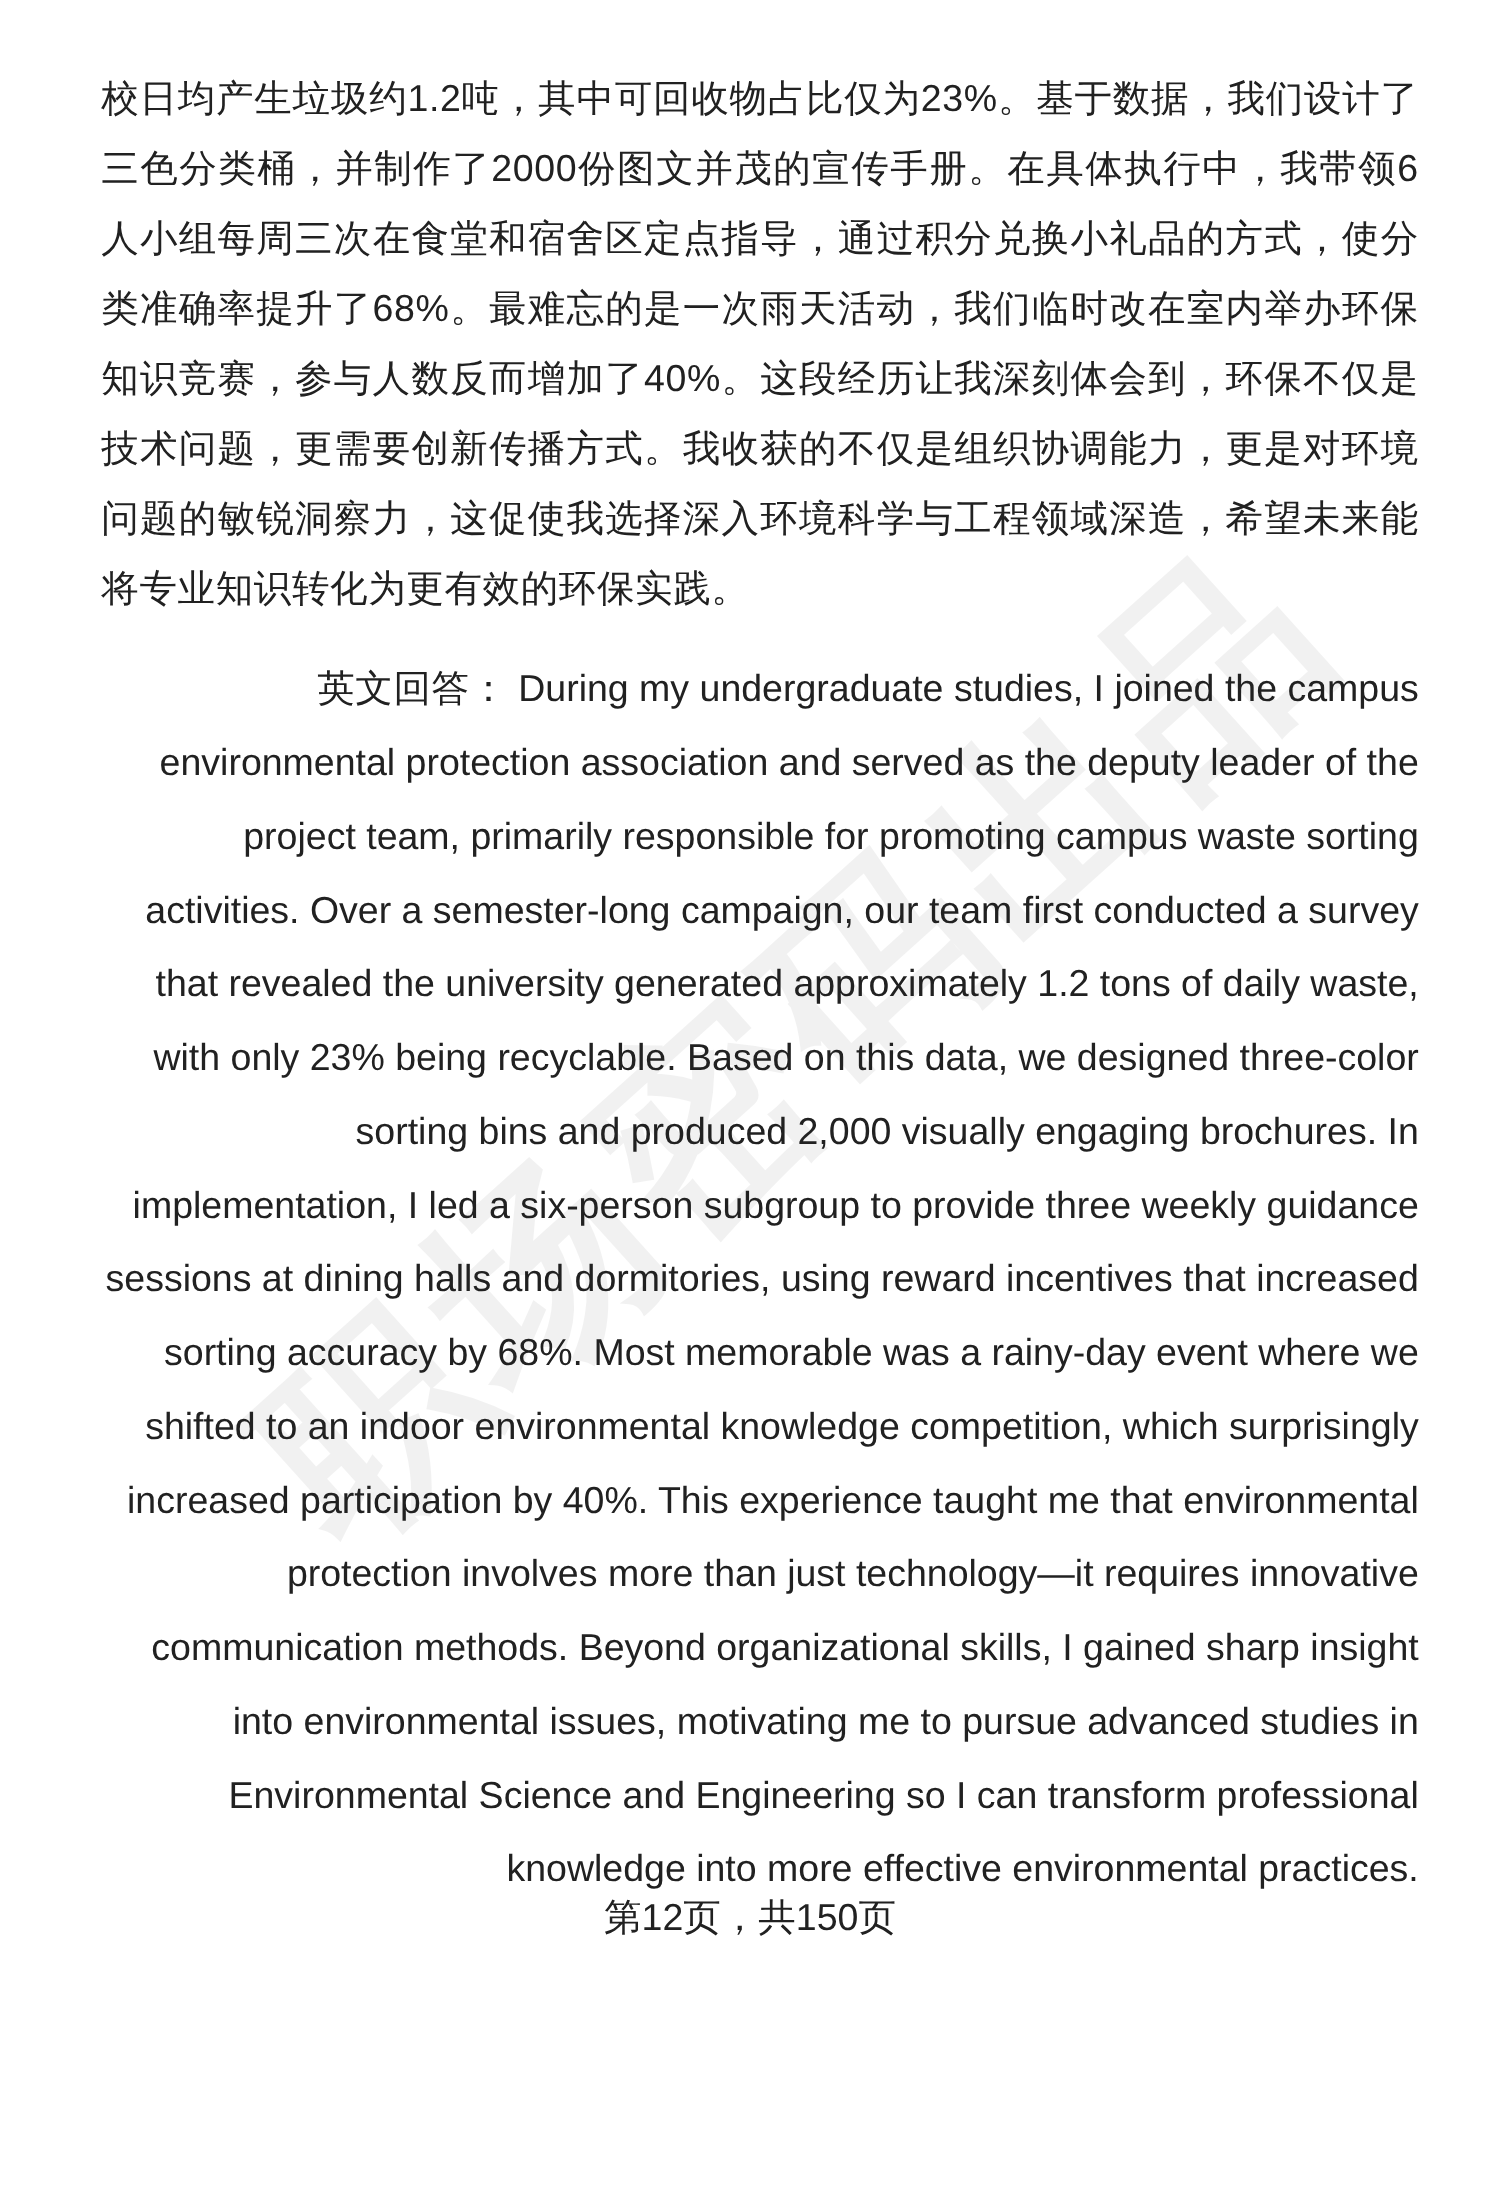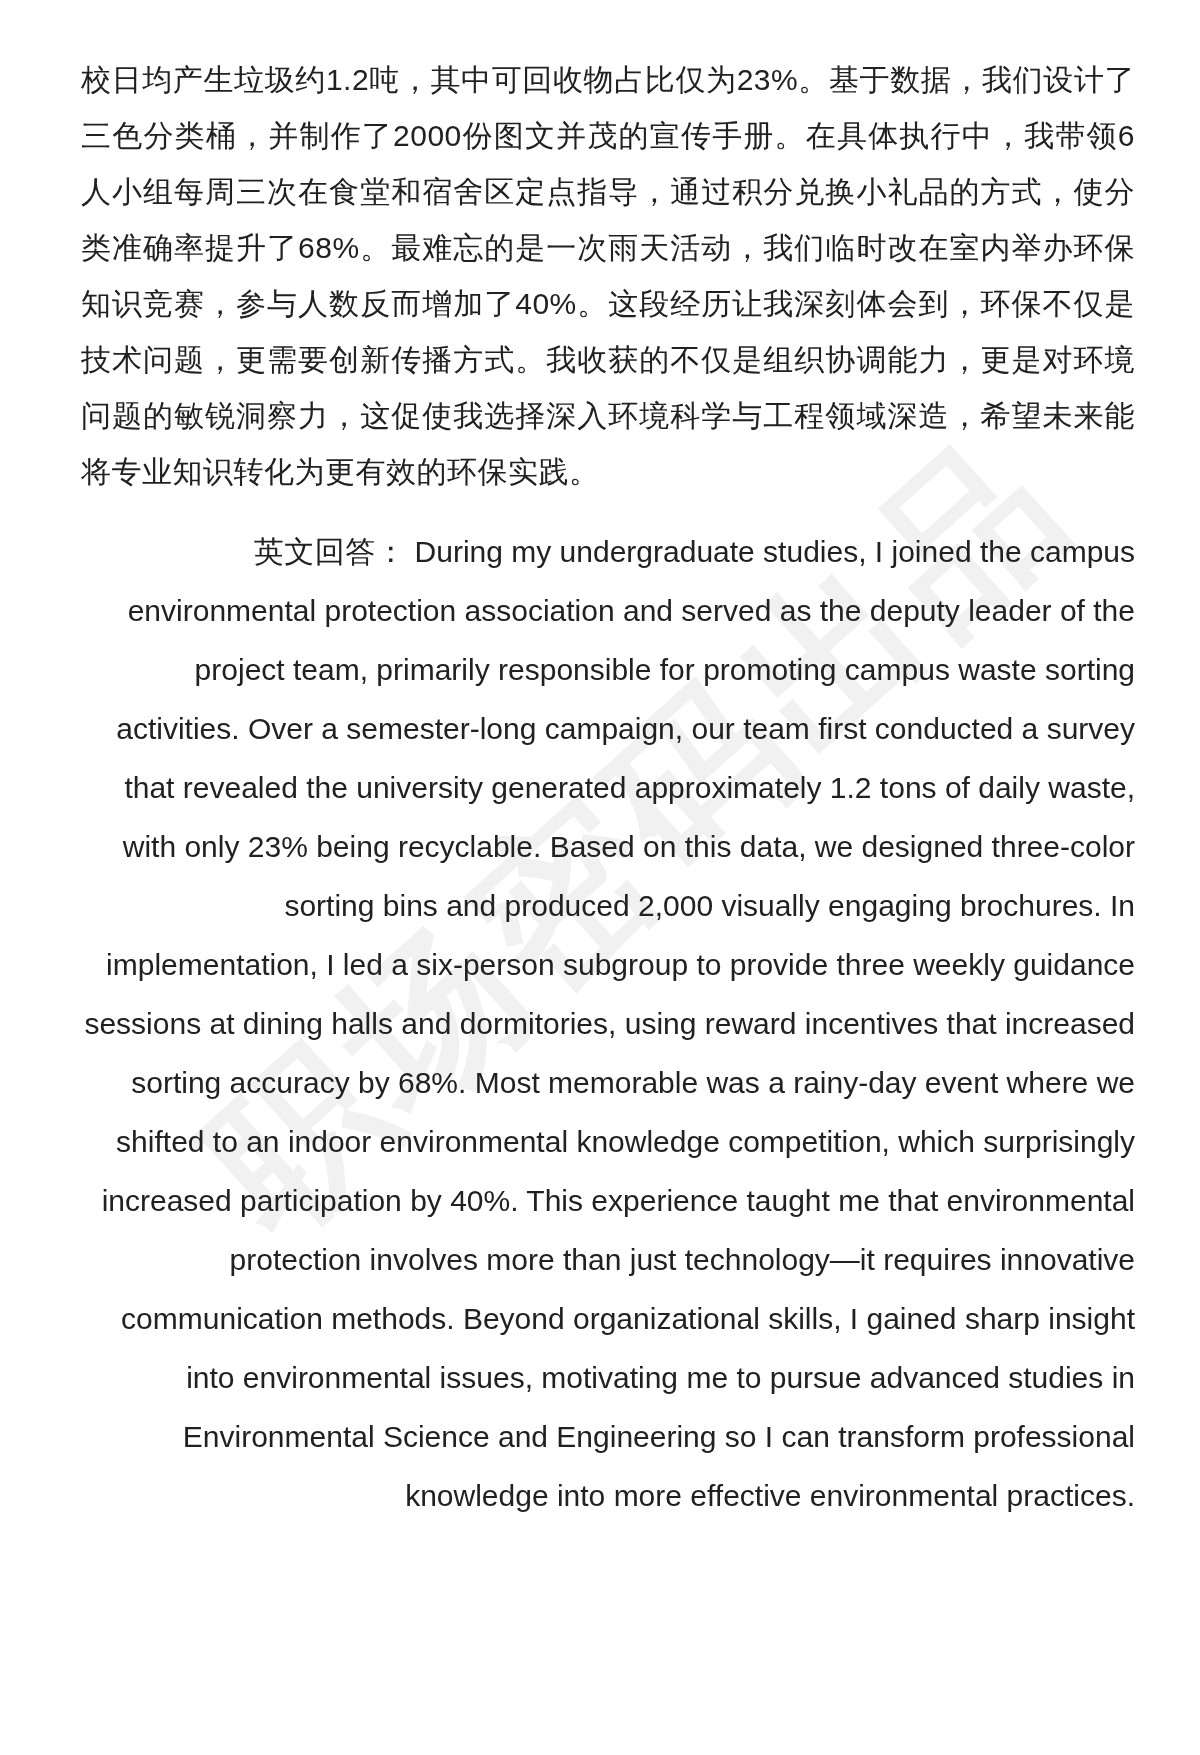--- a/index.html
+++ b/index.html
@@ -70,13 +70,14 @@
 
 <div class="page">
   <div class="watermark">职场密码出品</div>
 
   <div class="content">
     <p class="para-cn">校日均产生垃圾约1.2吨，其中可回收物占比仅为23%。基于数据，我们设计了三色分类桶，并制作了2000份图文并茂的宣传手册。在具体执行中，我带领6人小组每周三次在食堂和宿舍区定点指导，通过积分兑换小礼品的方式，使分类准确率提升了68%。最难忘的是一次雨天活动，我们临时改在室内举办环保知识竞赛，参与人数反而增加了40%。这段经历让我深刻体会到，环保不仅是技术问题，更需要创新传播方式。我收获的不仅是组织协调能力，更是对环境问题的敏锐洞察力，这促使我选择深入环境科学与工程领域深造，希望未来能将专业知识转化为更有效的环保实践。</p>
 
     <p class="para-en"><span class="en-label">英文回答：</span><span> During my undergraduate studies, I joined the campus environmental protection association and served as the deputy leader of the project team, primarily responsible for promoting campus waste sorting activities. Over a semester-long campaign, our team first conducted a survey that revealed the university generated approximately 1.2 tons of daily waste, with only 23% being recyclable. Based on this data, we designed three-color sorting bins and produced 2,000 visually engaging brochures. In implementation, I led a six-person subgroup to provide three weekly guidance sessions at dining halls and dormitories, using reward incentives that increased sorting accuracy by 68%. Most memorable was a rainy-day event where we shifted to an indoor environmental knowledge competition, which surprisingly increased participation by 40%. This experience taught me that environmental protection involves more than just technology—it requires innovative communication methods. Beyond organizational skills, I gained sharp insight into environmental issues, motivating me to pursue advanced studies in Environmental Science and Engineering so I can transform professional knowledge into more effective environmental practices.</span></p>
   </div>
 
+  <div class="footer">第12页，共150页</div>
 </div>
 
 </body></html>

